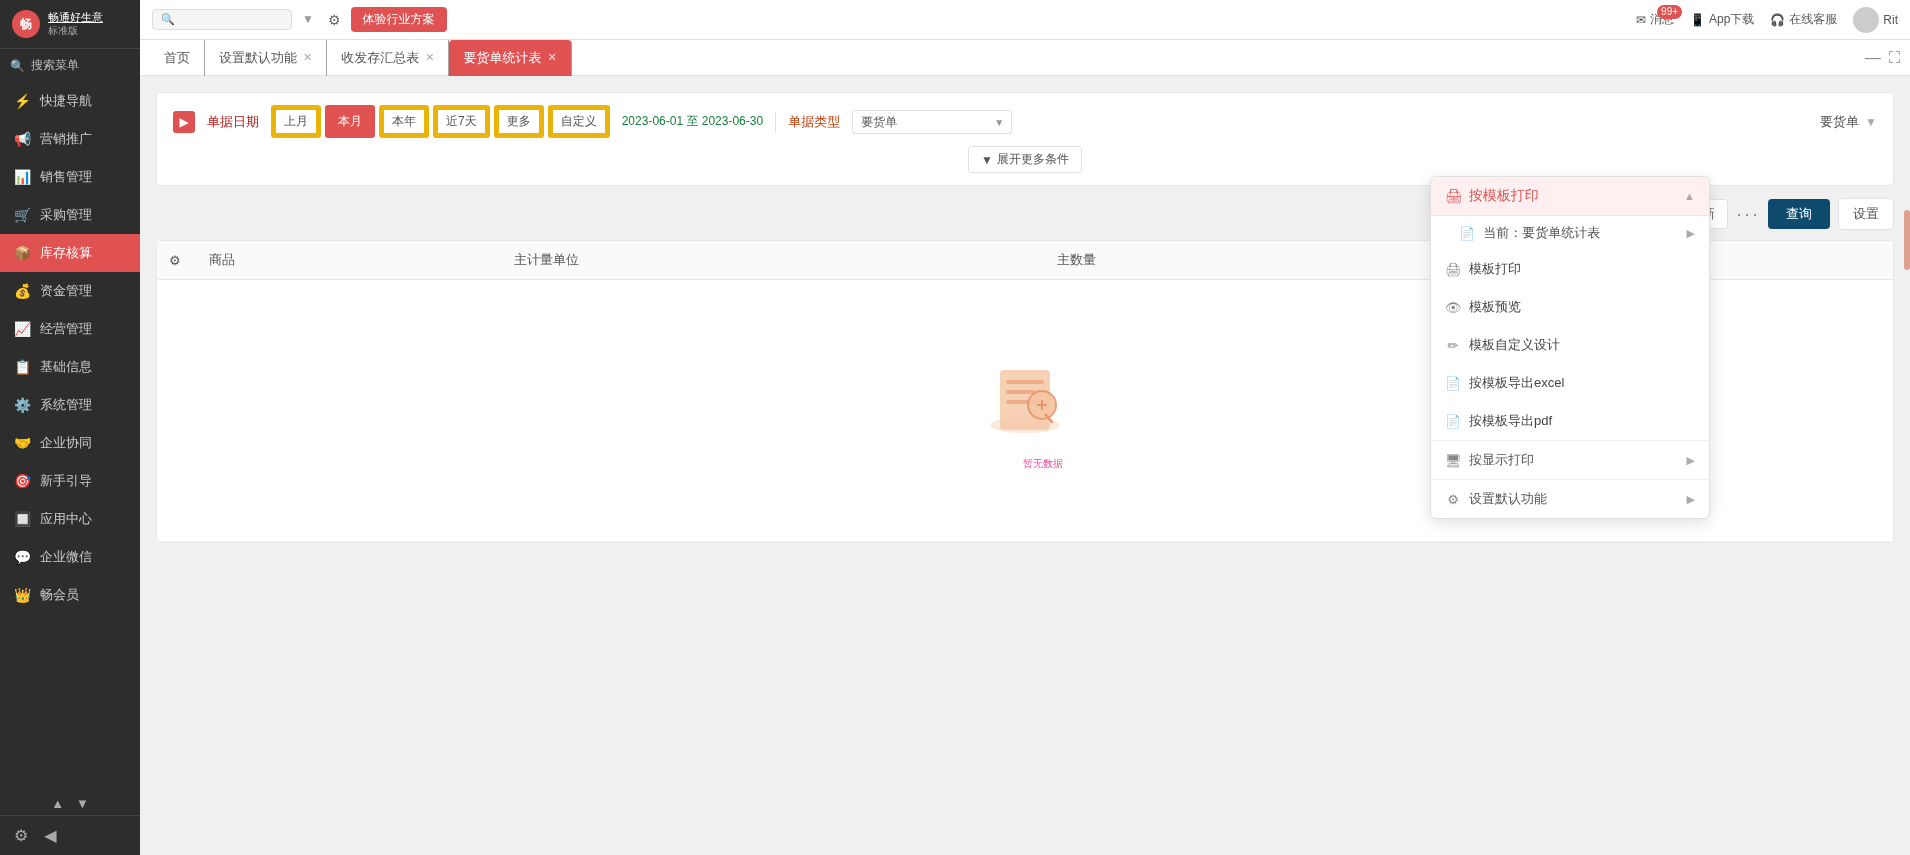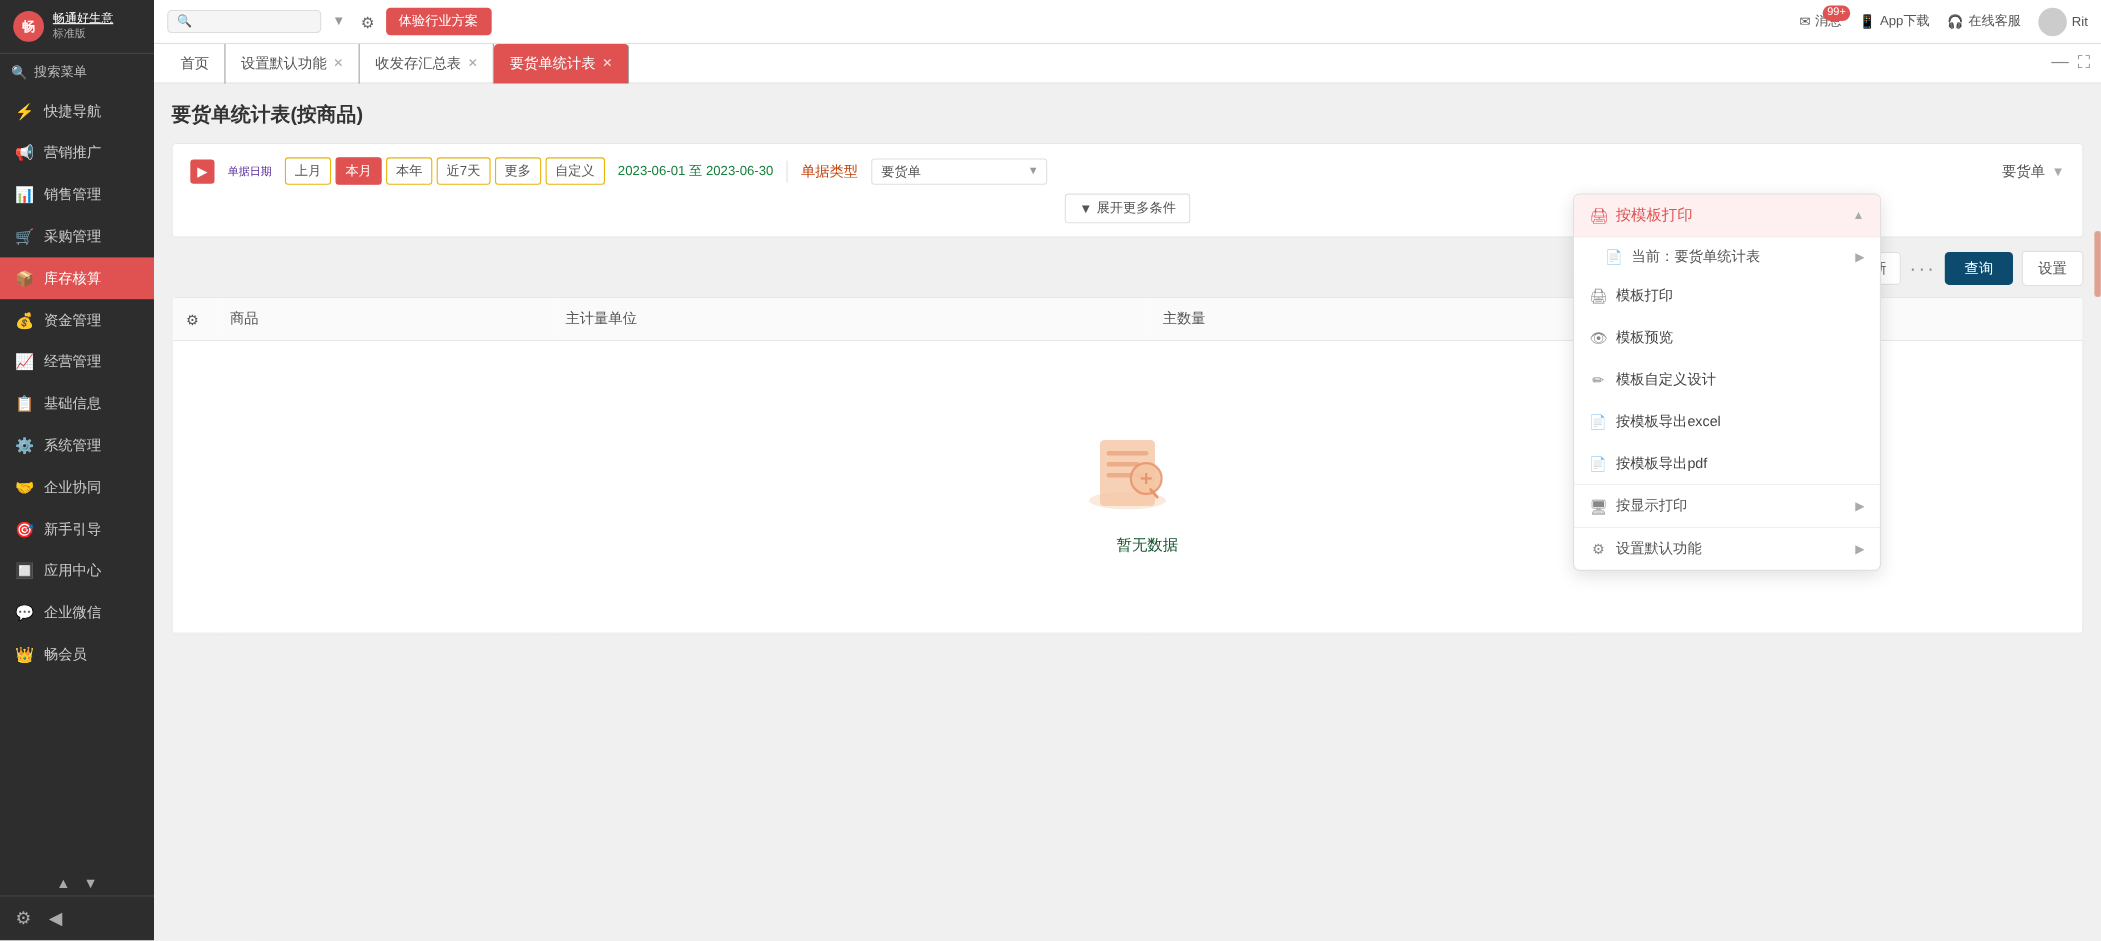--- a/index.html
+++ b/index.html
@@ -134,24 +134,24 @@
     .page-title {
       font-size: 18px; font-weight: bold; color: #333; margin-bottom: 14px;
     }
 
     
     .filter-bar {
       background: #fff; border-radius: 4px; padding: 12px 16px;
       margin-bottom: 12px; border: 1px solid #e8e8e8;
     }
     .filter-row { display: flex; align-items: center; gap: 12px; flex-wrap: wrap; }
-    .filter-label { color: #4c1d95; font-size: 10px; white-space: nowrap; }
+    .filter-label { color: #b91c1c; font-size: 13px; white-space: nowrap; }
     .date-btns { display: flex; gap: 4px; align-items: center; }
     .date-btn {
-      padding: 3px 8px; border: 1px solid #eab308;
+      padding: 3px 8px; border: 5px solid #eab308;
       border-radius: 3px; font-size: 12px; cursor: pointer;
       background: #fff; color: #555;
     }
     .date-btn.active { background: #e05252; color: #fff; border-color: #e05252; }
     .date-range-text { font-size: 12px; color: #15803d; }
     .filter-divider { width: 1px; height: 20px; background: #e0e0e0; }
     .filter-type-label { color: #c2410c; font-size: 13px; }
     .filter-type-select {
       border: 1px solid #e0e0e0; border-radius: 3px;
       padding: 4px 24px 4px 8px; font-size: 12px; color: #555;
@@ -190,21 +190,21 @@
     td {
       padding: 10px 12px; border-bottom: 1px solid #f0f0f0;
       font-size: 13px; color: #333;
     }
 
     
     .empty-state {
       display: flex; flex-direction: column; align-items: center;
       justify-content: center; padding: 60px 0;
     }
-    .empty-text { color: #14532d; font-size: 14px; margin-left: 36px; }
+    .empty-text { color: #ec4899; font-size: 10px; margin-left: 36px; }
 
     
     .action-bar {
       display: flex; align-items: center; justify-content: flex-end;
       gap: 8px; margin-bottom: 10px;
     }
     .action-btn {
       display: flex; align-items: center; gap: 4px;
       padding: 5px 12px; border: 1px solid #e0e0e0;
       border-radius: 4px; background: #fff; color: #555;
@@ -411,21 +411,20 @@
       <span class="tab-close">✕</span>
     </div>
     <div class="tabbar-actions">
       <span>—</span>
       <span>⛶</span>
     </div>
   </div>
 
   <div class="content">
 
-    <div class="page-title">要货单统计表(按商品)</div>
 
     <div class="filter-bar">
       <div class="filter-row">
 
         <div style="width:22px; height:22px; background:#e05252; border-radius:3px; display:flex; align-items:center; justify-content:center; cursor:pointer;">
           <span style="color:#fff; font-size:12px;">▶</span>
         </div>
 
         <span class="filter-label">单据日期</span>
 

